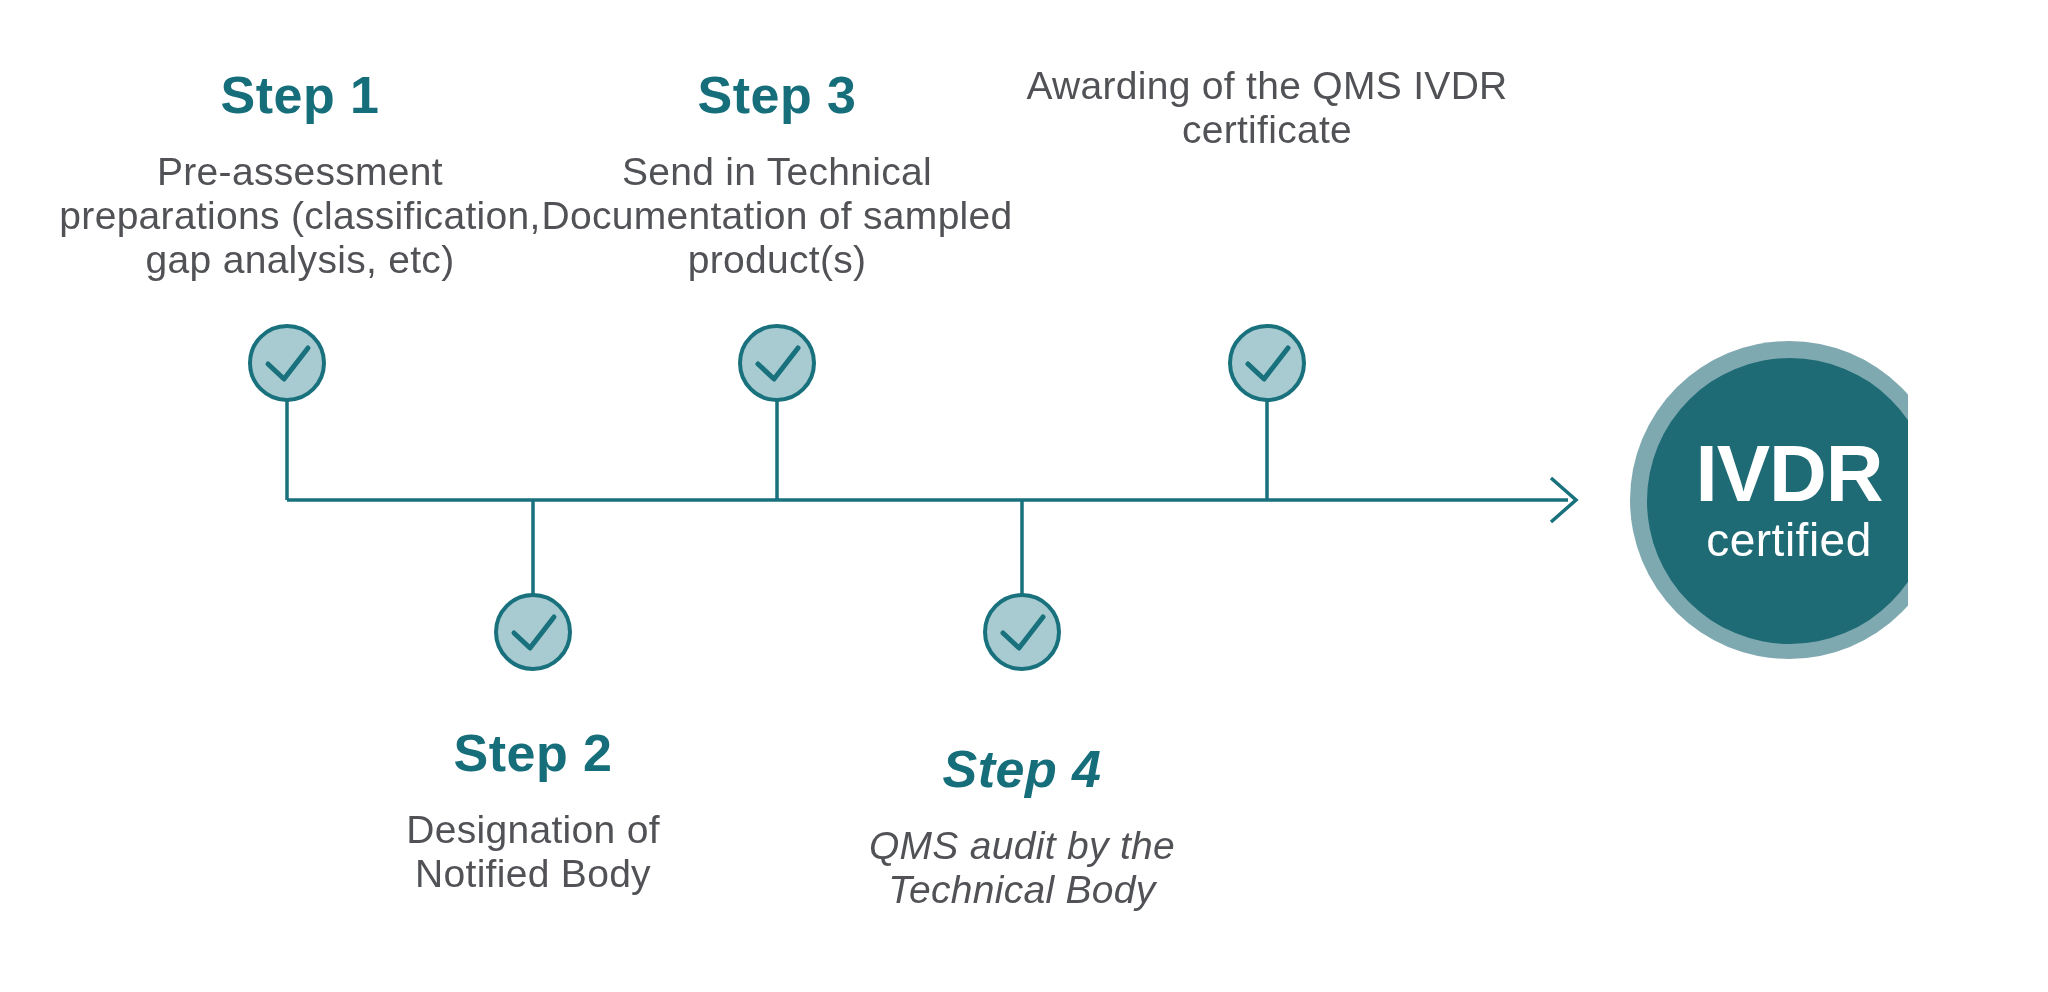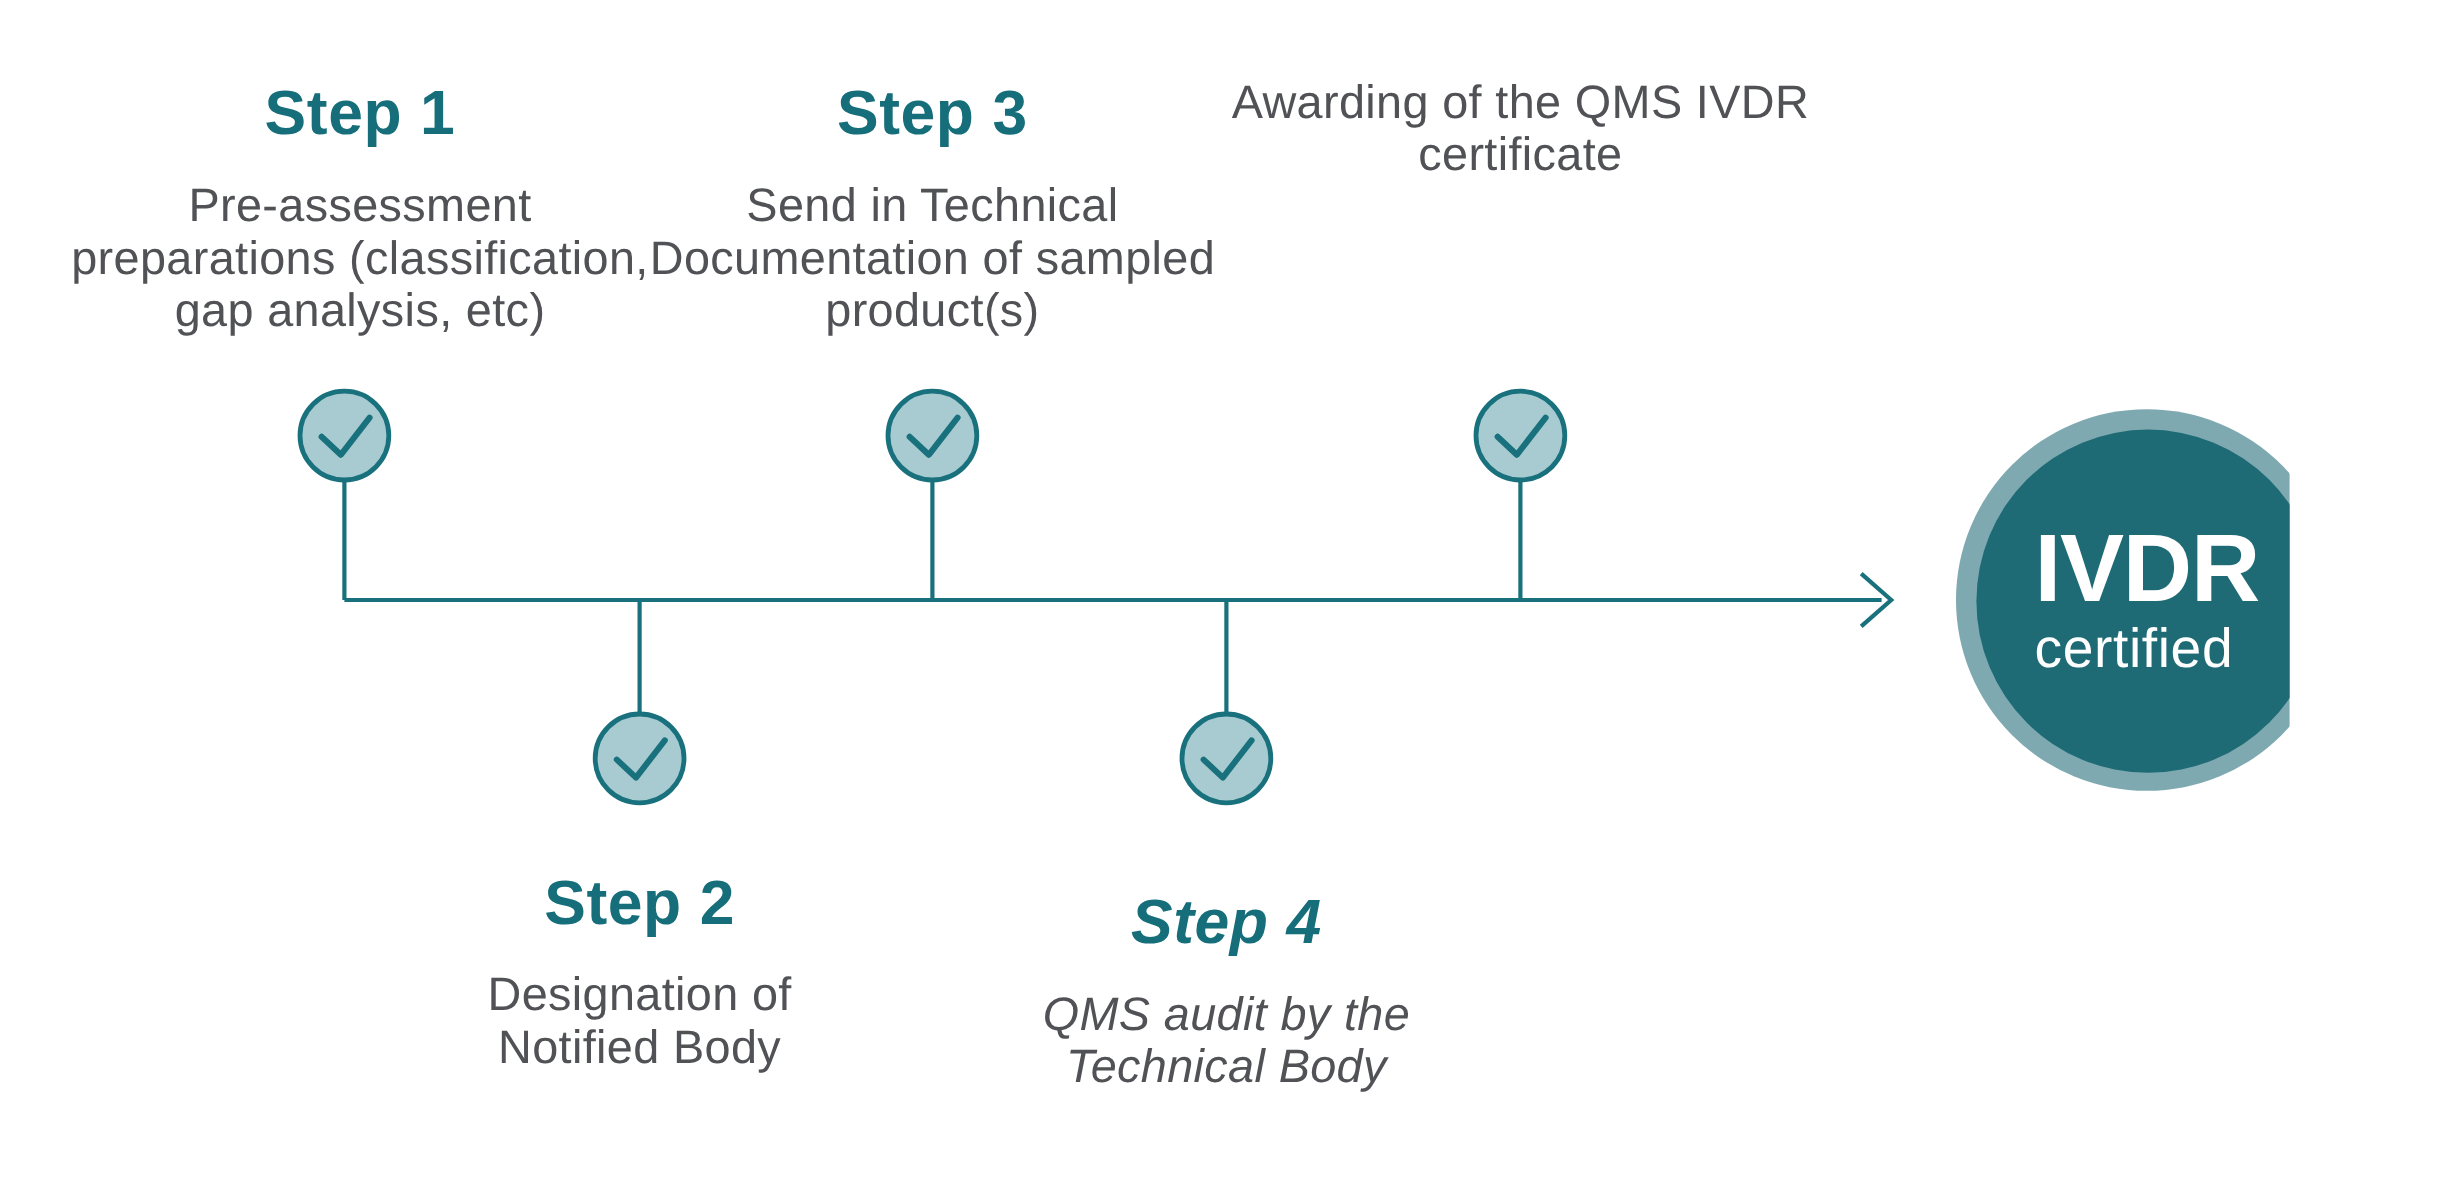--- a/index.html
+++ b/index.html
@@ -64,20 +64,21 @@
     line-height: 44px;
     color: var(--text-gray);
     letter-spacing: 0.3px;
     white-space: pre-line;
   }
   .badge-text {
     position: absolute;
     left: 1789px;
     top: 500px;
     transform: translate(-50%, -50%);
+    text-align: center;
     color: #FFFFFF;
   }
   .badge-title {
     font-size: 80px;
     font-weight: 700;
     letter-spacing: -1px;
     line-height: 80px;
   }
   .badge-subtitle {
     font-size: 46px;

